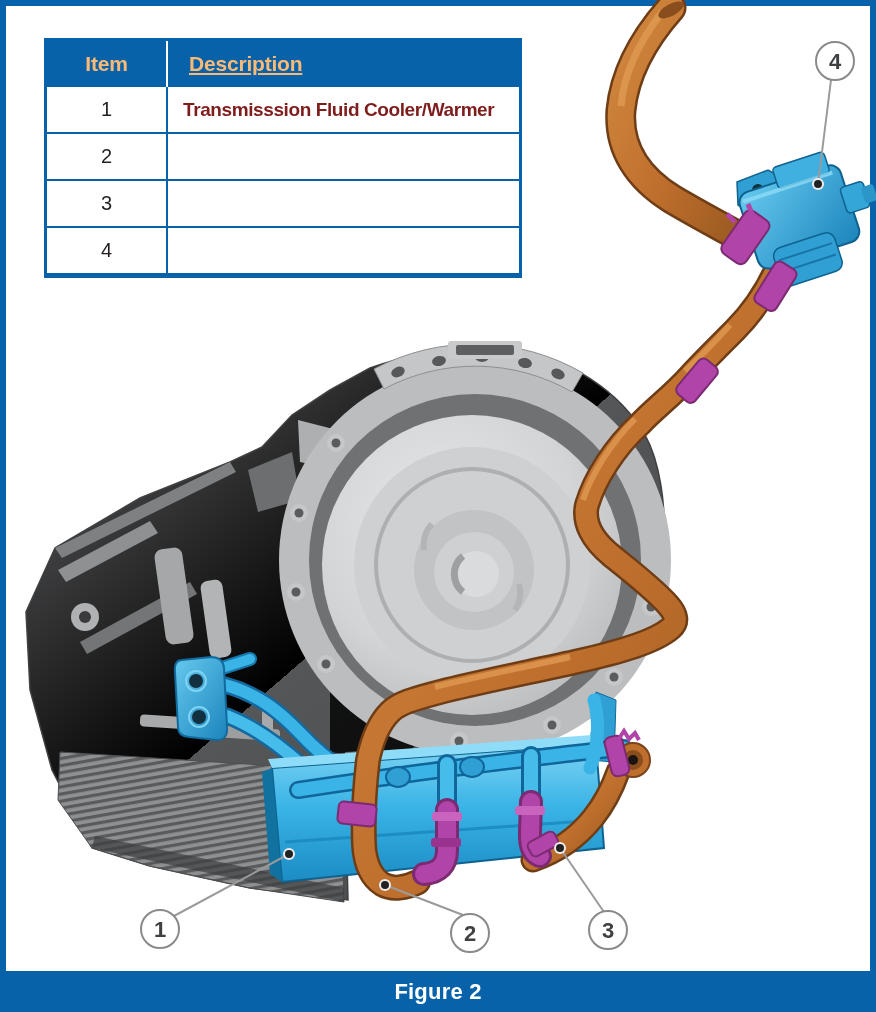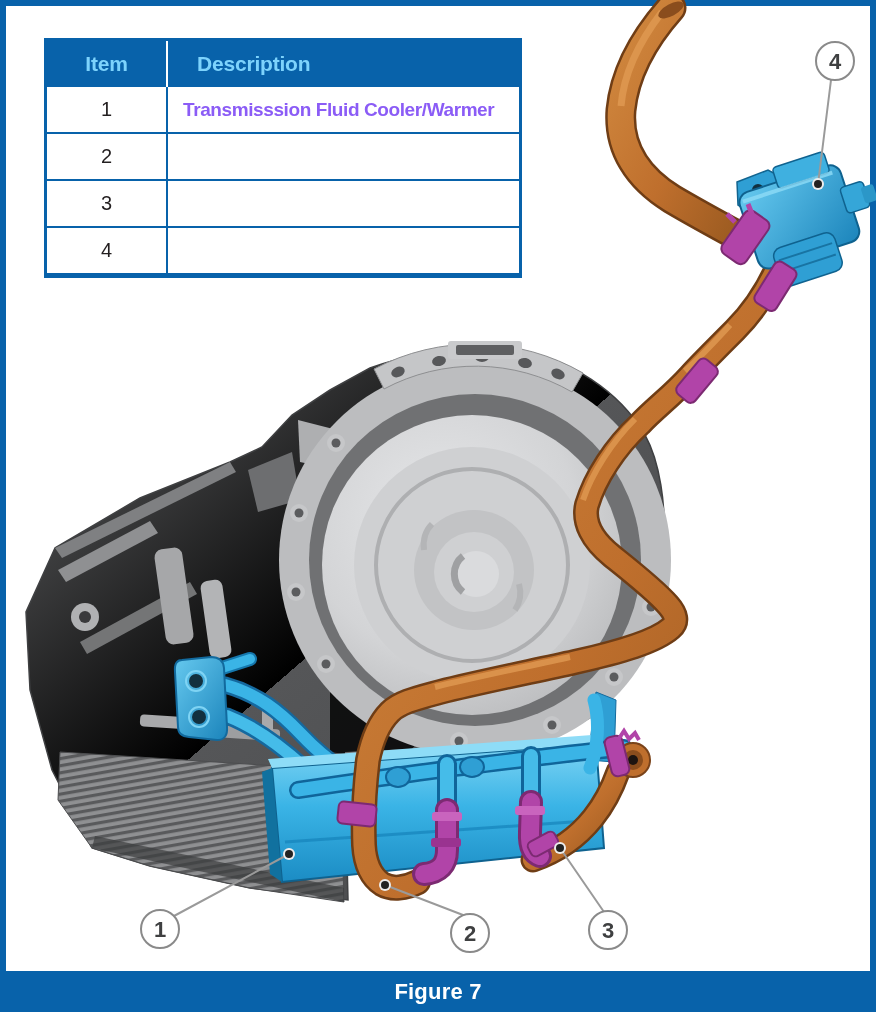--- a/index.html
+++ b/index.html
@@ -10,31 +10,31 @@
   .edge.left{left:0;top:0;width:6px;height:1012px;}
   .edge.right{left:870px;top:0;width:6px;height:1012px;}
   .figure-bar{position:absolute;left:0;top:971px;width:876px;height:41px;background:#0862aa;
         display:flex;align-items:center;justify-content:center;z-index:30;}
   .figure-bar span{color:#ffffff;font-size:22px;font-weight:bold;letter-spacing:.2px;}
   .illus{position:absolute;left:0;top:0;z-index:5;}
   
   .parts-table{position:absolute;left:44px;top:38px;width:478px;z-index:20;
         border:3px solid #0862aa;border-bottom-width:5px;background:#fff;box-sizing:border-box;}
   .t-row{display:grid;grid-template-columns:121px 1fr;align-items:stretch;}
-  .t-head{background:#0862aa;color:#7dd3fc;height:46px;}
+  .t-head{background:#0862aa;color:#fdba74;height:46px;}
   .t-head .c-item{border-right:2px solid #ffffff;}
   .t-head .cell{display:flex;align-items:center;font-size:21px;font-weight:bold;letter-spacing:-0.2px;}
   .t-head .c-item{justify-content:center;}
-  .t-head .c-desc{padding-left:29px;}
+  .t-head .c-desc{padding-left:21px;text-decoration:underline;}
   .t-body .t-row{height:45px;border-top:2px solid #0862aa;}
   .t-body .t-row:first-child{border-top:none;}
   .t-body .c-item{display:flex;align-items:center;justify-content:center;
         font-size:20px;color:#231f20;border-right:2px solid #0862aa;}
   .t-body .c-desc{display:flex;align-items:center;padding-left:15px;
-        font-size:19px;font-weight:bold;letter-spacing:-0.4px;color:#8b5cf6;}
+        font-size:19px;font-weight:bold;letter-spacing:-0.4px;color:#7f1d1d;}
   .co-num{font-size:22px;font-weight:600;fill:#3f4041;}
 </style>
 </head>
 <body>
 
 <div class="page">
 
   <svg class="illus" width="876" height="1012" viewBox="0 0 876 1012">
     <defs>
       <linearGradient id="gBody" x1="0" y1="0" x2="1" y2="1">
@@ -300,16 +300,16 @@
       <div class="t-row">
         <div class="c-item">4</div>
       </div>
     </div>
   </div>
 
   <div class="edge top"></div>
   <div class="edge left"></div>
   <div class="edge right"></div>
   <div class="figure-bar">
-    <span>Figure 7</span>
+    <span>Figure 2</span>
   </div>
 
 </div>
 
 </body></html>

